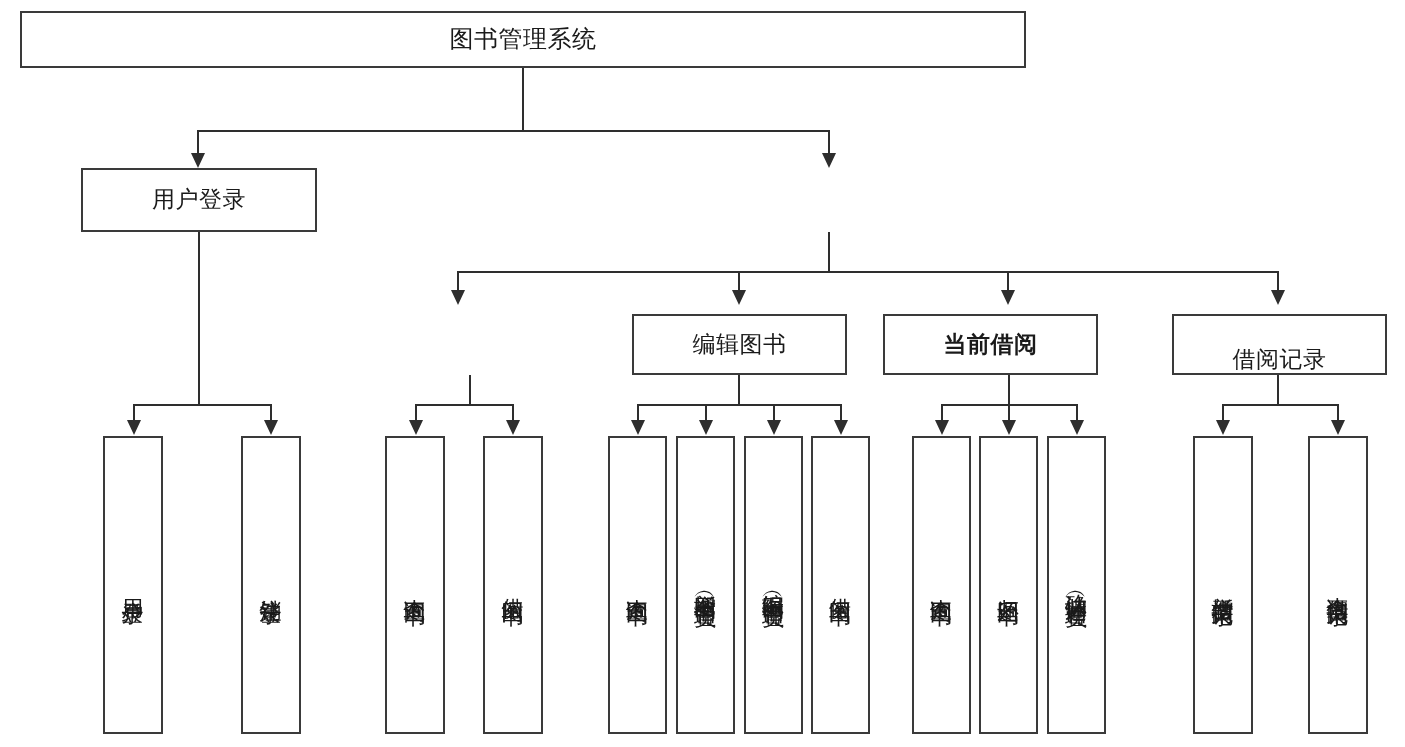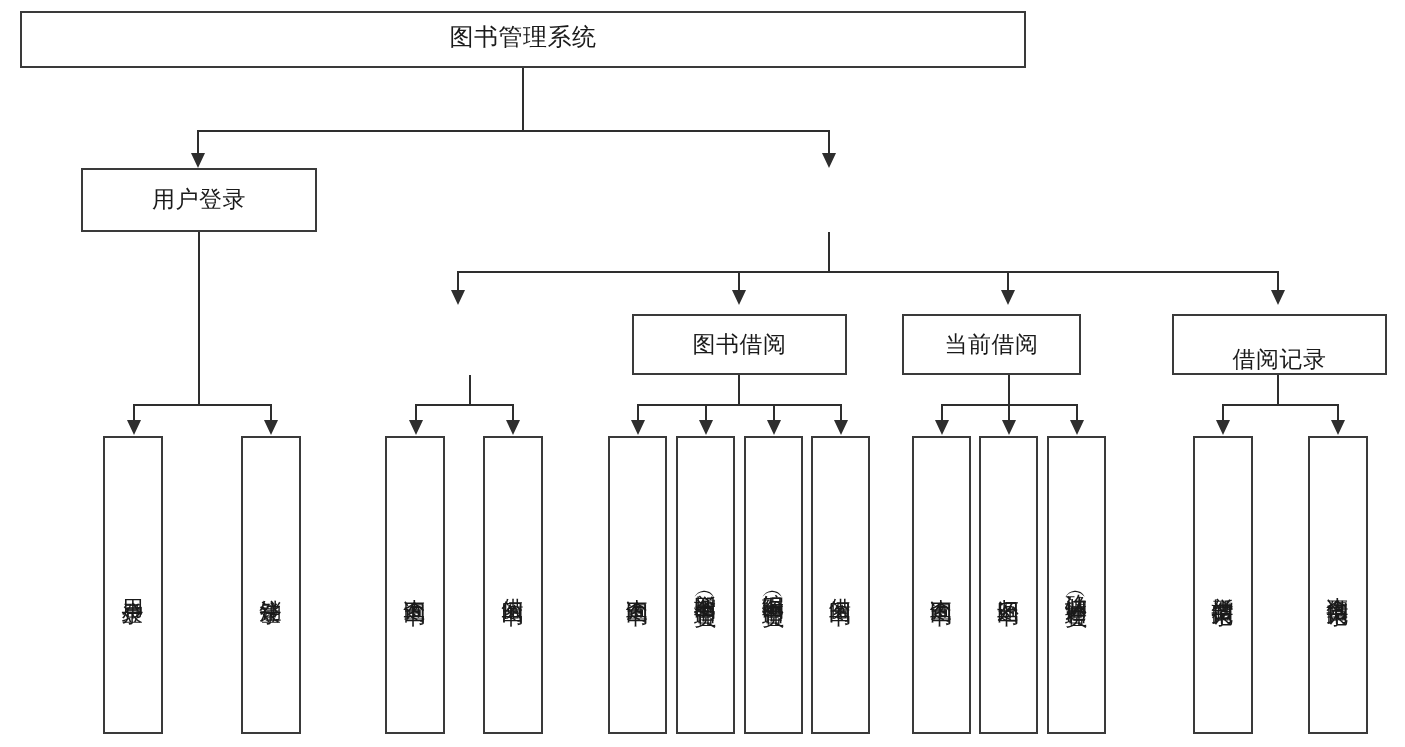--- a/index.html
+++ b/index.html
@@ -84,21 +84,21 @@
     color: #b6b6b6;
     white-space: nowrap;
     font-family: "DejaVu Sans", "Liberation Sans", sans-serif;
   }
 </style>
 </head>
 <body>
 
 <div id="diagram">
 
-  <div class="node horiz root" style="left:20px; top:11px; width:1006px; height:57px;font-family:Liberation Mono, monospace;">
+  <div class="node horiz root" style="left:20px; top:11px; width:1006px; height:57px;">
     <span class="label">图书管理系统</span>
   </div>
 
   <div class="ln v" style="left:522px; top:68px; height:62px;"></div>
   <div class="ln h" style="left:197px; top:130px; width:633px;"></div>
   <div class="ln v" style="left:197px; top:130px; height:28px;"></div>
   <div class="ln v" style="left:828px; top:130px; height:28px;"></div>
   <div class="arrow" style="left:191px; top:153px;"></div>
   <div class="arrow" style="left:822px; top:153px;"></div>
 
@@ -120,24 +120,24 @@
   <div class="ln v" style="left:738px; top:271px; height:22px;"></div>
   <div class="ln v" style="left:1007px; top:271px; height:22px;"></div>
   <div class="ln v" style="left:1277px; top:271px; height:22px;"></div>
   <div class="arrow" style="left:451px; top:290px;"></div>
   <div class="arrow" style="left:732px; top:290px;"></div>
   <div class="arrow" style="left:1001px; top:290px;"></div>
   <div class="arrow" style="left:1271px; top:290px;"></div>
 
 
   <div class="node horiz" style="left:632px; top:314px; width:215px; height:61px;">
-    <span class="label">图书借阅</span>
-  </div>
-
-  <div class="node horiz" style="left:902px; top:314px; width:179px; height:61px;">
+    <span class="label">编辑图书</span>
+  </div>
+
+  <div class="node horiz" style="left:883px; top:314px; width:215px; height:61px;font-weight:bold;">
     <span class="label">当前借阅</span>
   </div>
 
   <div class="node horiz" style="left:1172px; top:314px; width:215px; height:61px;align-items:flex-end;">
     <span class="label">借阅记录</span>
   </div>
 
   <div class="ln v" style="left:469px; top:375px; height:30px;"></div>
   <div class="ln h" style="left:415px; top:404px; width:99px;"></div>
   <div class="ln v" style="left:415px; top:404px; height:20px;"></div>

